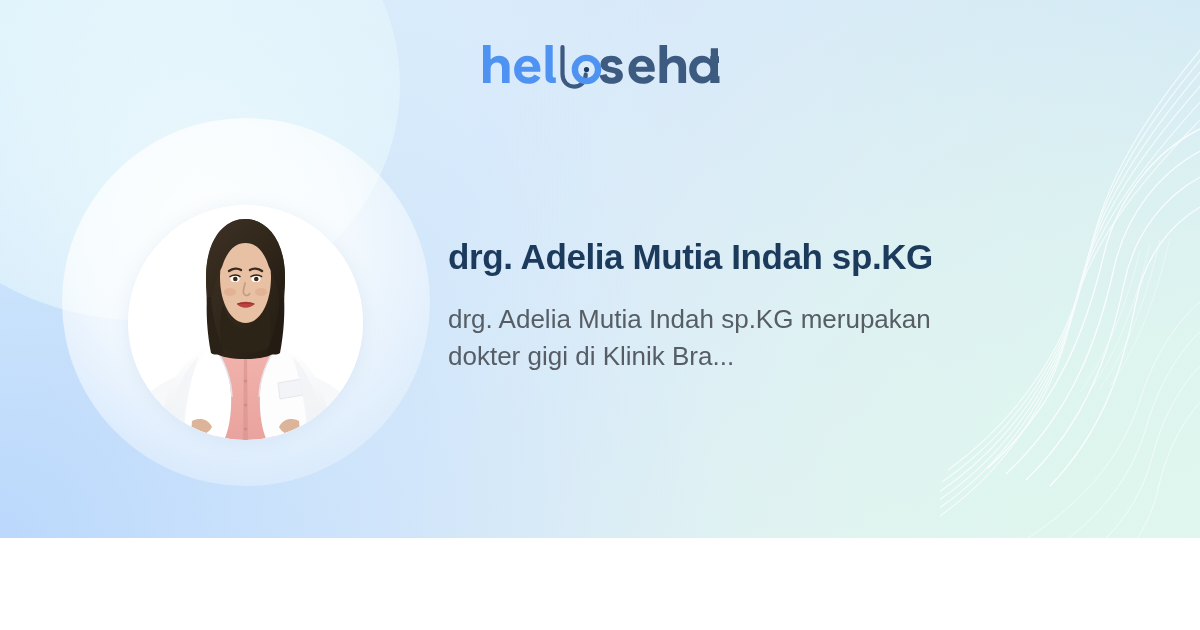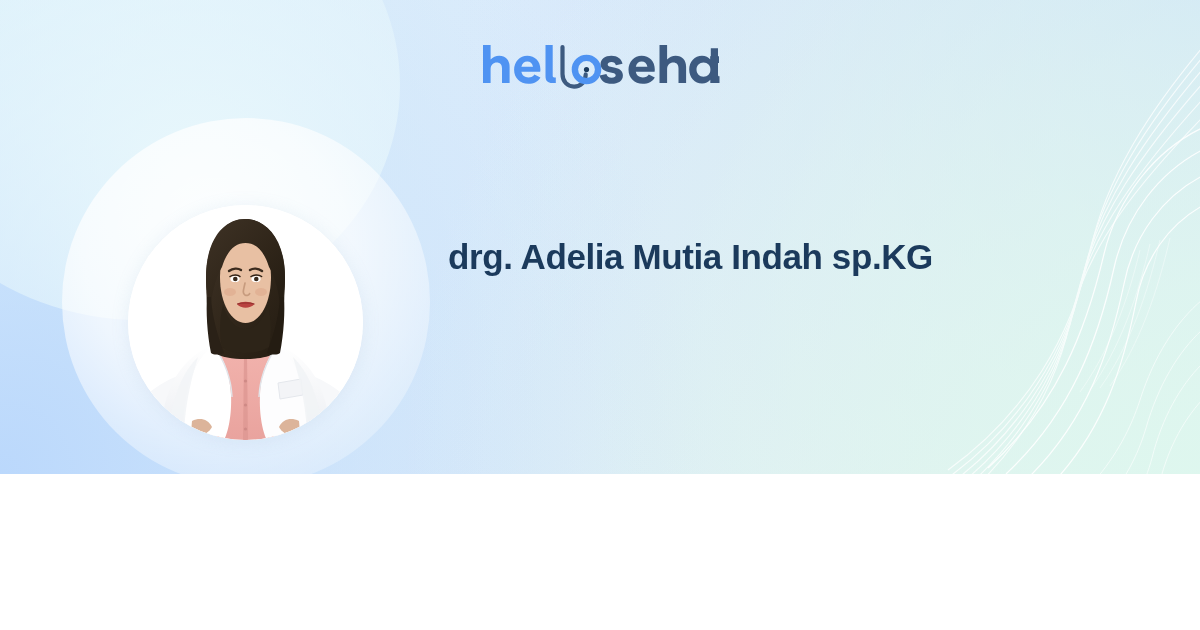--- a/index.html
+++ b/index.html
@@ -3,21 +3,21 @@
 <meta charset="utf-8">
 <style>
   html, body {
     margin: 0;
     padding: 0;
     background: #ffffff;
   }
   #og-card {
     position: relative;
     width: 1200px;
-    height: 474px;
+    height: 538px;
     overflow: hidden;
     font-family: "Liberation Sans", sans-serif;
     background:
       linear-gradient(118deg,
         #dfeefc 0%,
         #d8e9fb 18%,
         #d9e9fb 38%,
         #dbeaf9 55%,
         #ddeef3 70%,
         #e1f3ee 84%,
@@ -278,15 +278,16 @@
         <path d="M109 99 C 114 97.6, 122 97.6, 126.5 99" stroke="#8e2f2d" stroke-width="0.9" fill="none"></path>
 
         <ellipse cx="102" cy="87" rx="6" ry="4" fill="#dba185" opacity="0.45"></ellipse>
         <ellipse cx="133" cy="87" rx="6" ry="4" fill="#dba185" opacity="0.45"></ellipse>
       </g>
     </svg>
   </div>
 
   <div class="content">
     <h1 class="title">drg. Adelia Mutia Indah sp.KG</h1>
+    <p class="desc">drg. Adelia Mutia Indah sp.KG merupakan dokter gigi di Klinik Bra...</p>
   </div>
 
 </div>
 
 </body></html>

